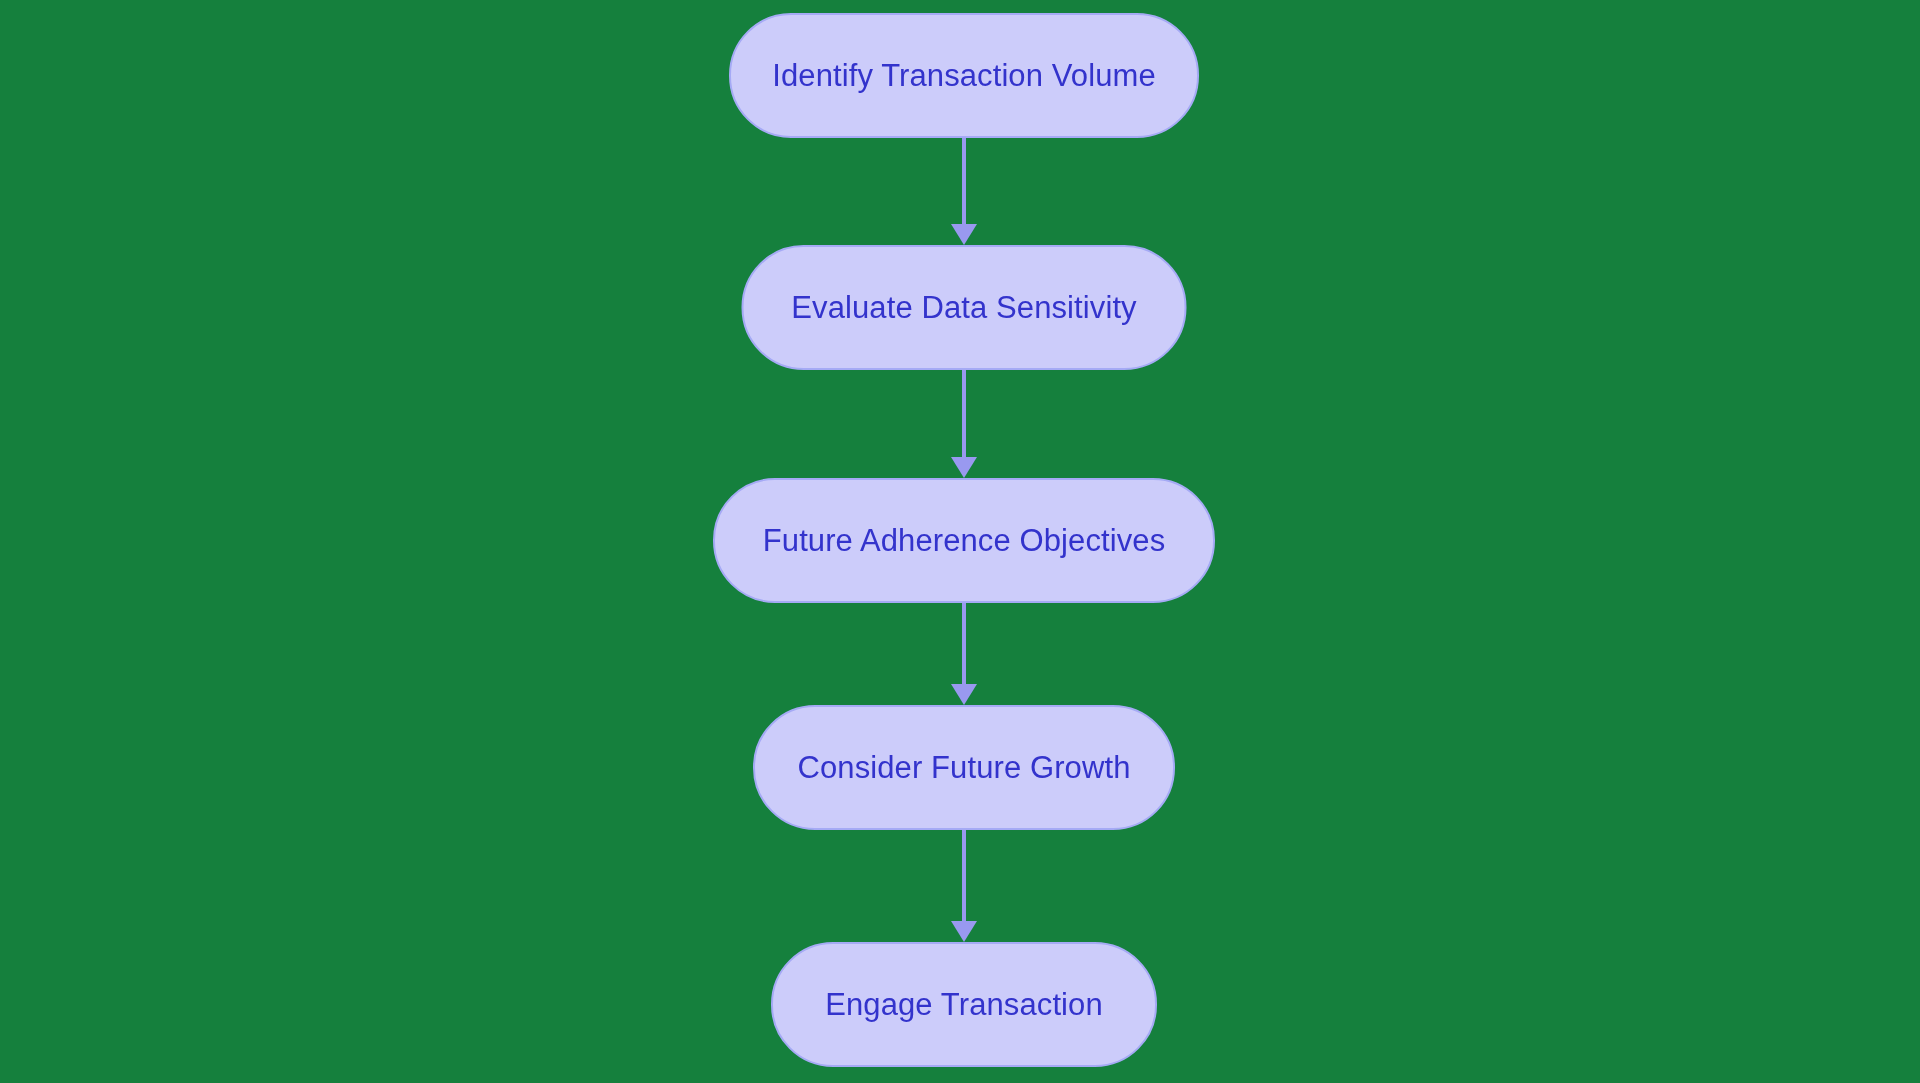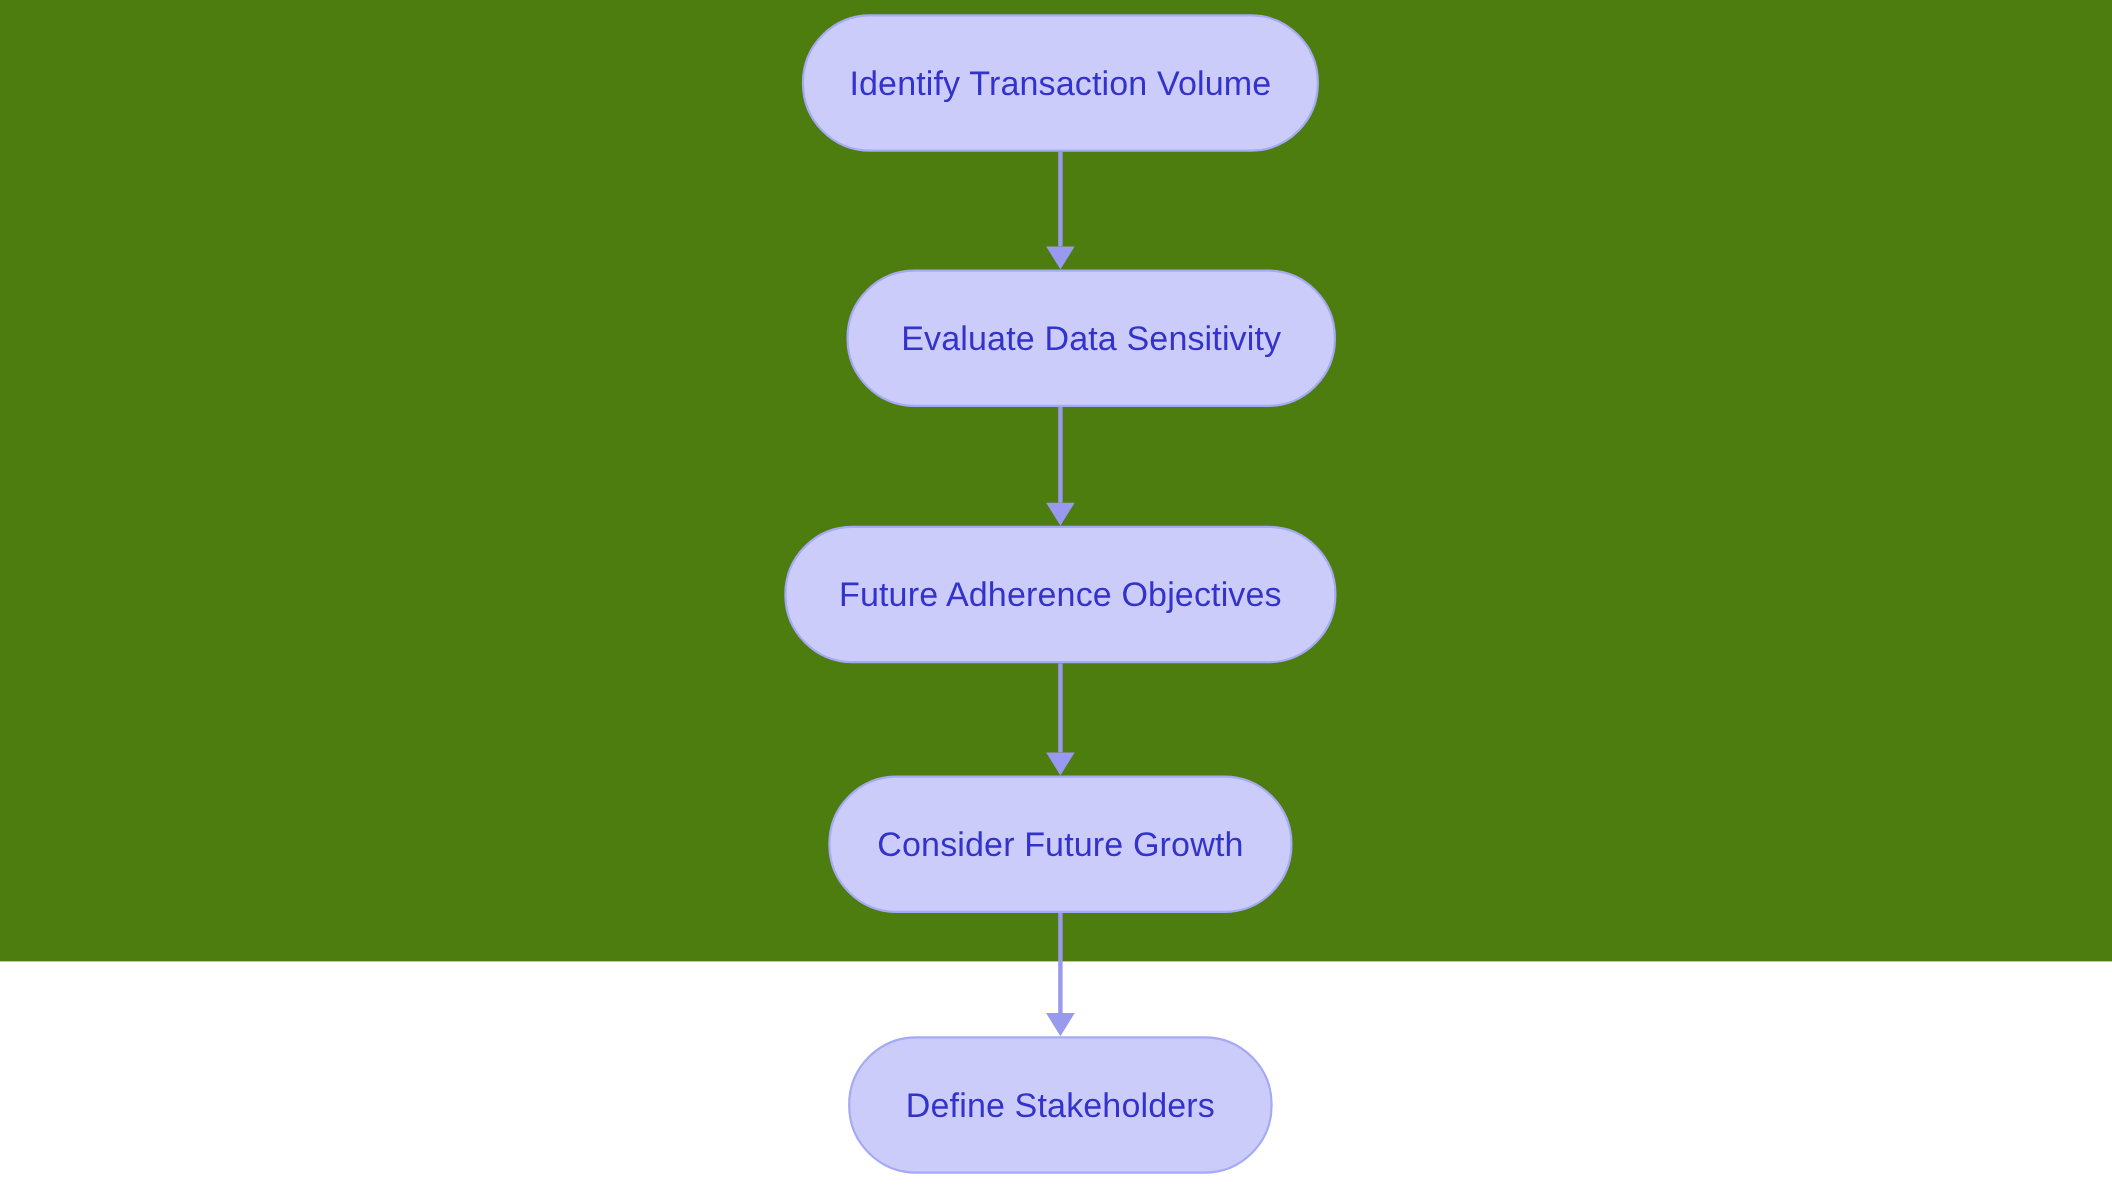--- a/index.html
+++ b/index.html
@@ -11,22 +11,22 @@
   body {
     width: 1920px;
     height: 1083px;
     overflow: hidden;
     font-family: "Liberation Sans", sans-serif;
   }
 
   #flow-canvas {
     position: relative;
     width: 1920px;
-    height: 874px;
-    background: #4d7c0f;
+    height: 1083px;
+    background: #15803d;
   }
 
   .flow-column {
     position: absolute;
     left: 0;
     top: 0;
     width: 1920px;
     height: 1083px;
   }
 
@@ -48,21 +48,21 @@
     font-family: "Liberation Sans", sans-serif;
     font-size: 31px;
     font-weight: 400;
     letter-spacing: 0.1px;
     white-space: nowrap;
     line-height: 1;
     text-align: center;
   }
 
   .node-1 { left: 964px; top: 13px;  width: 470px; }
-  .node-2 { left: 992px; top: 245px; width: 445px; }
+  .node-2 { left: 964px; top: 245px; width: 445px; }
   .node-3 { left: 964px; top: 478px; width: 502px; }
   .node-4 { left: 964px; top: 705px; width: 422px; }
   .node-5 { left: 964px; top: 942px; width: 386px; }
 
   
   .connector {
     position: absolute;
     left: 964px;
     transform: translateX(-50%);
     width: 26px;
@@ -135,17 +135,17 @@
     <div class="node node-4">
       <span class="node-label">Consider Future Growth</span>
     </div>
 
     <div class="connector connector-4">
       <div class="shaft"></div>
       <div class="head"></div>
     </div>
 
     <div class="node node-5">
-      <span class="node-label">Define Stakeholders</span>
+      <span class="node-label">Engage Transaction</span>
     </div>
 
   </div>
 </div>
 
 </body></html>

